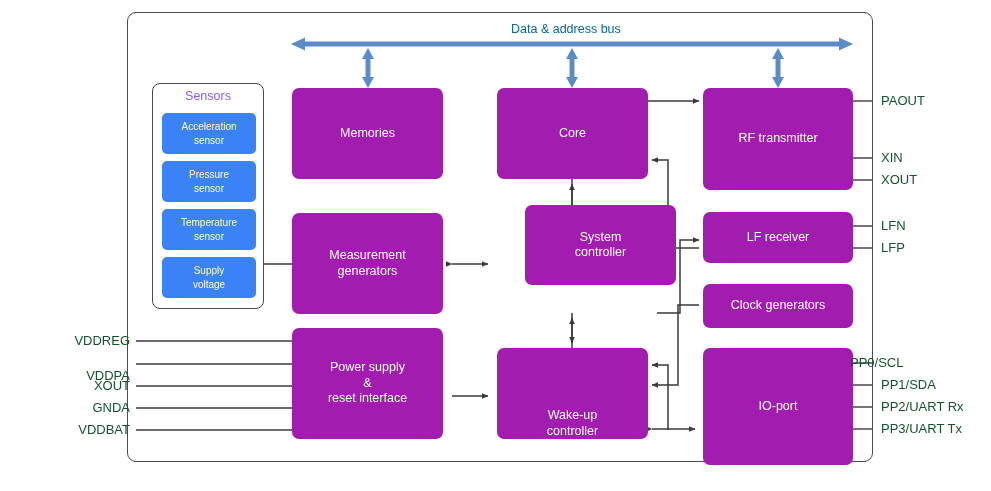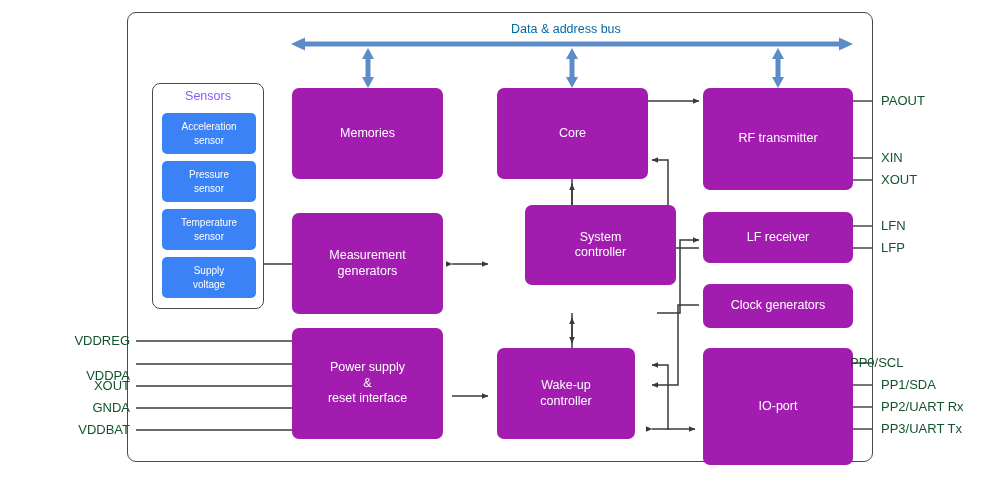--- a/index.html
+++ b/index.html
@@ -259,21 +259,21 @@
   </div>
 
   <div class="blk" style="left:292px; top:328px; width:151px; height:111px;">
     <span>
       <span>Power supply</span><br>
       <span>&amp;</span><br>
       <span>reset interface</span>
     </span>
   </div>
 
-  <div class="blk" style="left:497px; top:348px; width:138px; height:91px;">
+  <div class="blk" style="left:497px; top:348px; width:151px; height:91px;align-items:flex-end;">
     <span>
       <span>Wake-up</span><br>
       <span>controller</span>
     </span>
   </div>
 
   <div class="blk" style="left:703px; top:348px; width:150px; height:117px;">
     <span>IO-port</span>
   </div>
 

